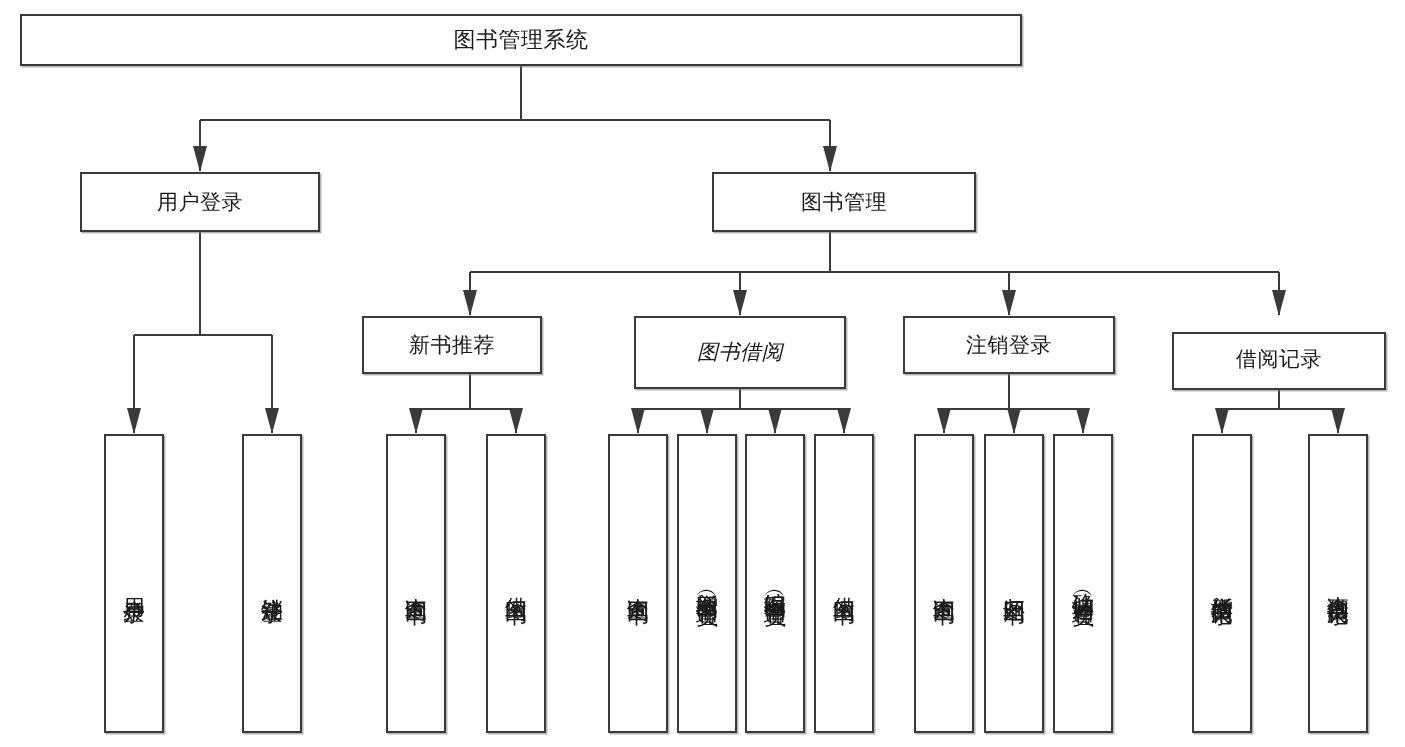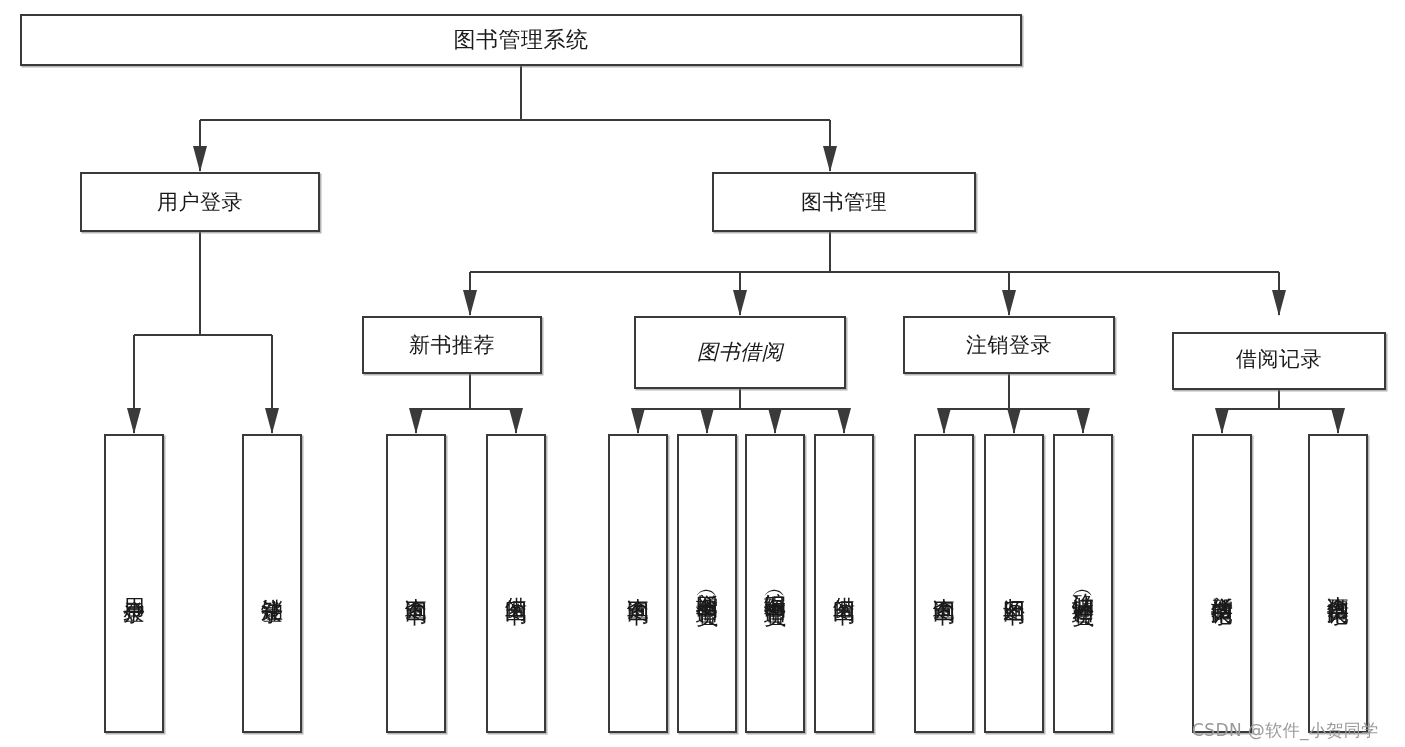--- a/index.html
+++ b/index.html
@@ -182,14 +182,13 @@
       <div class="node vert" style="left: 1053px; top: 434px; width: 60px; height: 299px;">
         <span class="lbl">确认归还（管理员）</span>
       </div>
       <div class="node vert" style="left: 1192px; top: 434px; width: 60px; height: 299px;">
         <span class="lbl">新增借阅记录</span>
       </div>
       <div class="node vert" style="left: 1308px; top: 434px; width: 60px; height: 299px;">
         <span class="lbl">查询借阅记录</span>
       </div>
     </div>
-  <div class="watermark" style="left: 1192px; top: 719px;">CSDN @软件_小贺同学</div>
 </div>
 
 </body></html>

